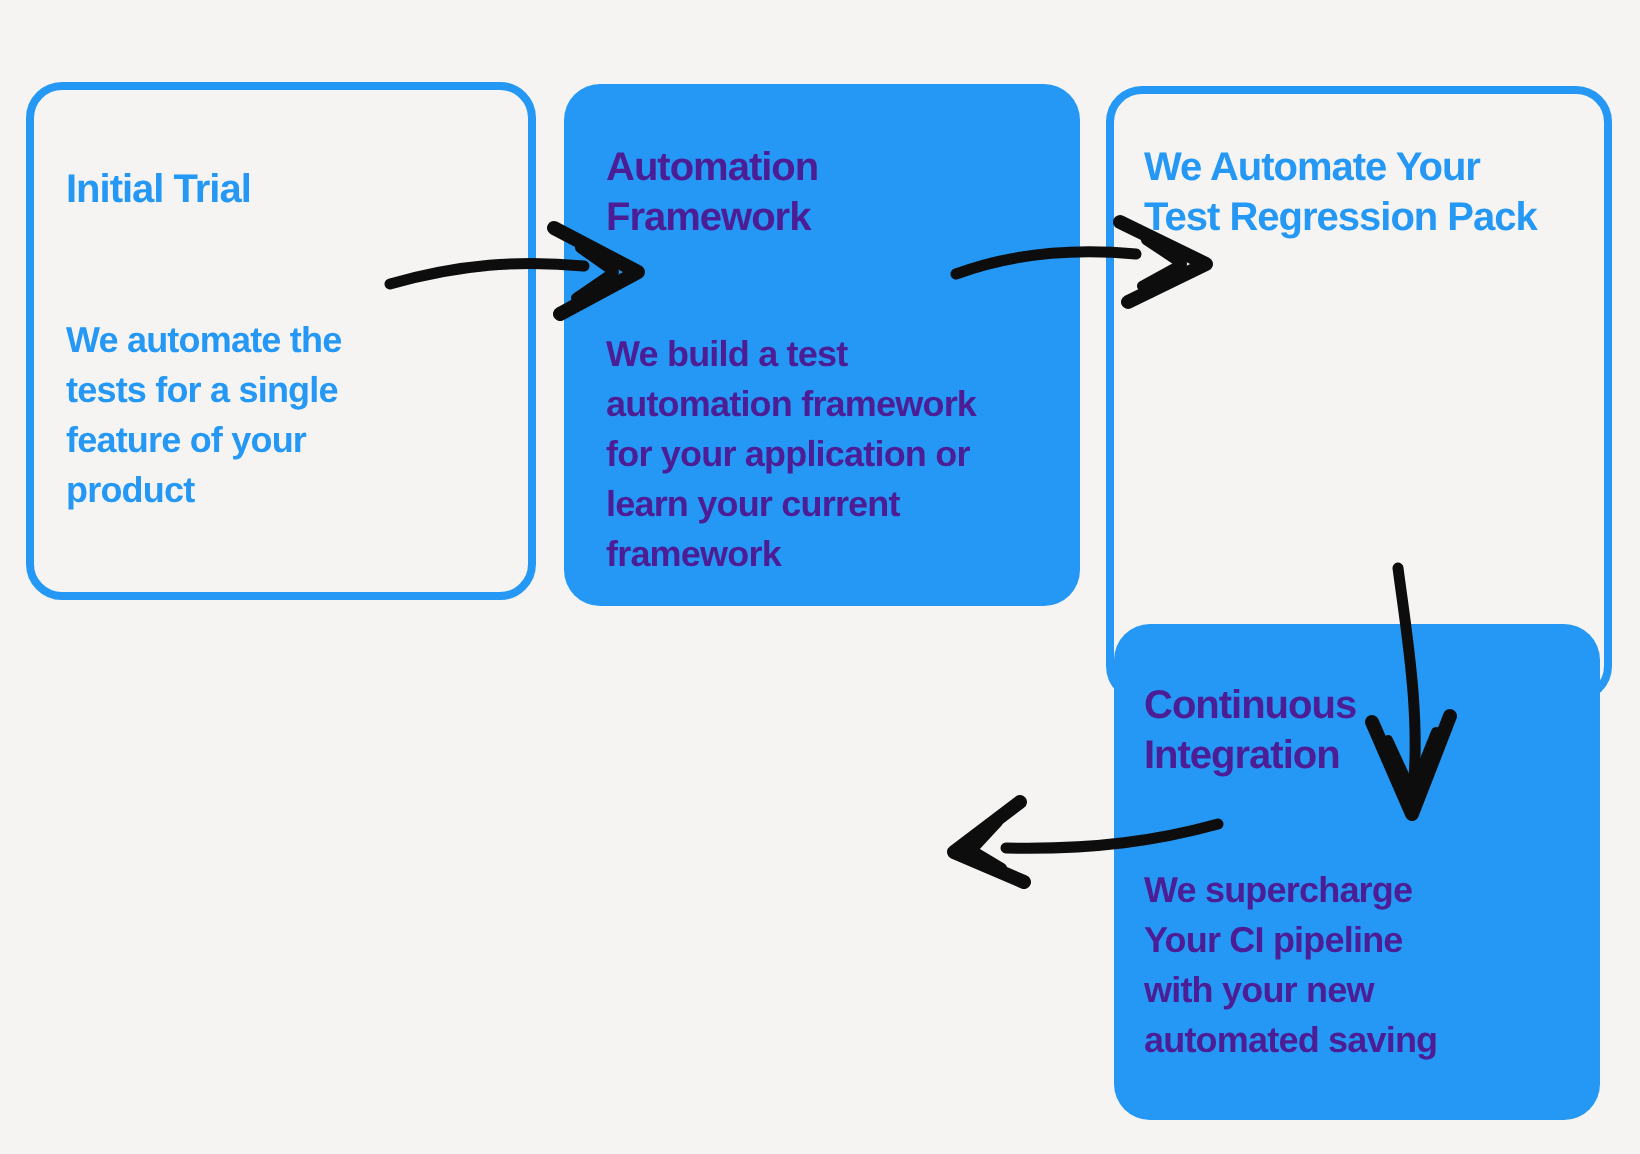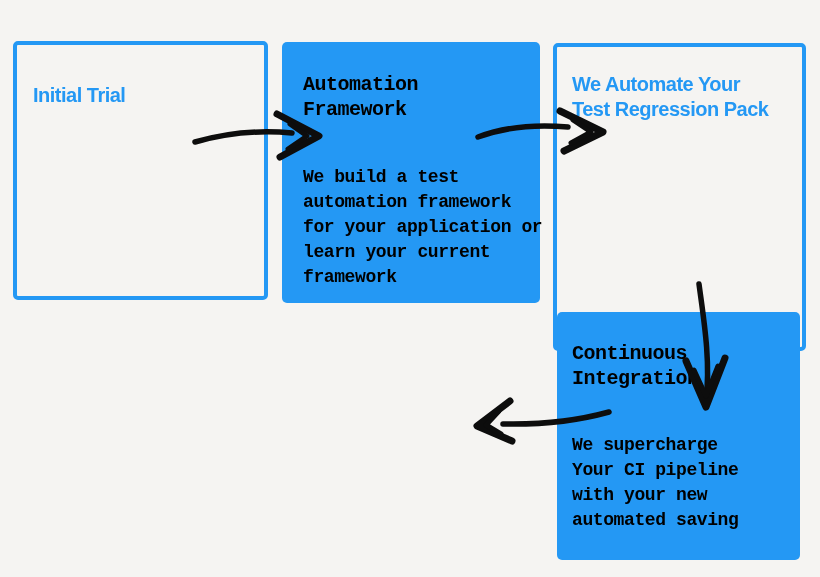--- a/index.html
+++ b/index.html
@@ -13,32 +13,31 @@
     background:var(--bg);
     font-family:"Liberation Sans", sans-serif;
     overflow:hidden;
   }
   .diagram{
     position:relative;
     width:820px;height:577px;
   }
   .card{
     position:absolute;
-    border-radius:5px;
+    border-radius:18px;
     box-sizing:border-box;
   }
   .card.outline{
     border:4px solid var(--blue);
     color:var(--blue);
     background:transparent;
   }
   .card.filled{
     background:var(--blue);
-    color:#000000;
-    font-family:Liberation Mono, monospace;
+    color:#4c1d95;
   }
   .card .title{
     position:absolute;
     font-weight:bold;
     font-size:20px;
     line-height:25px;
     letter-spacing:-0.5px;
     white-space:pre;
   }
   .card .body{
@@ -88,20 +87,24 @@
   .head-outer{stroke-width:7px;}
   .head-inner{stroke-width:5px;}
 </style>
 </head>
 <body>
 
 <div class="diagram">
 
   <div class="card outline c1">
     <div class="title">Initial Trial</div>
+    <div class="body">We automate the
+tests for a single
+feature of your
+product</div>
   </div>
 
   <div class="card filled c2">
     <div class="title">Automation
 Framework</div>
     <div class="body">We build a test
 automation framework
 for your application or
 learn your current
 framework</div>

